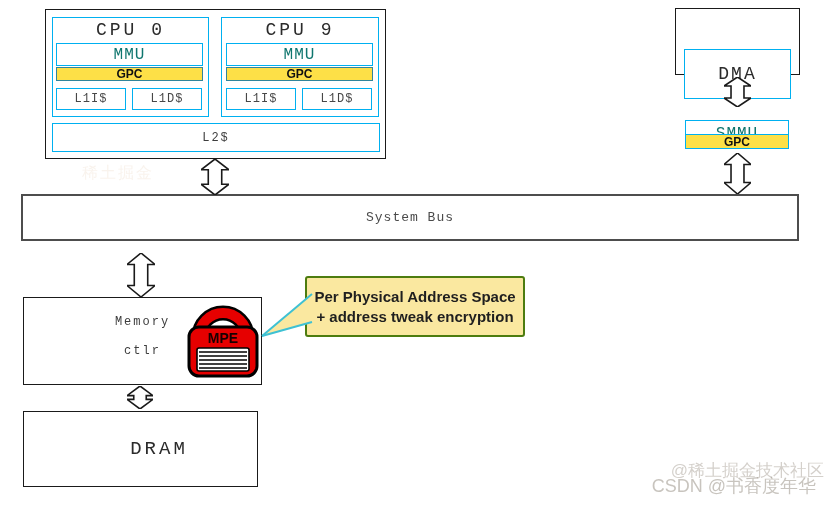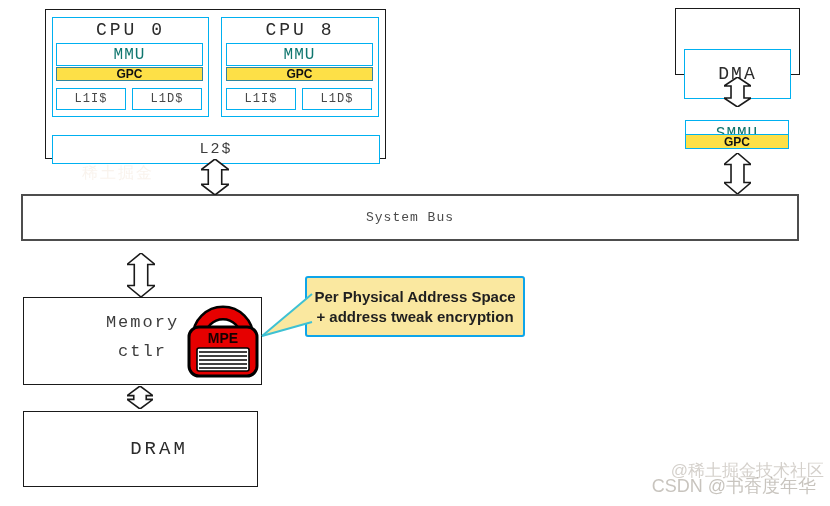--- a/index.html
+++ b/index.html
@@ -13,27 +13,27 @@
   .gpcbar{border:1.5px solid #31859c;background:#fde047;
           font-family:"Liberation Sans","DejaVu Sans",sans-serif;font-weight:bold;
           color:#111;font-size:12px;display:flex;align-items:center;justify-content:center;}
   .mono-label{display:flex;align-items:center;justify-content:center;}
   .cpu-title{font-size:18px;letter-spacing:3px;color:#2b2b2b;}
   .small-label{font-size:16px;color:#0f766e;letter-spacing:1px;}
   .l1-label{font-size:12px;color:#474747;letter-spacing:1px;}
   .arrow-svg{position:absolute;}
   .bus{border:2px solid #4d4d4d;background:#fff;}
   .bus-label{font-size:13px;color:#4a4a4a;letter-spacing:1px;}
-  .callout-box{background:#fae8a0;border:2px solid #0ea5e9;border-radius:3px;
+  .callout-box{background:#fae8a0;border:2px solid #4d7c0f;border-radius:3px;
     display:flex;flex-direction:column;align-items:center;justify-content:center;
     font-family:"Liberation Sans","DejaVu Sans",sans-serif;font-weight:600;
     font-size:15px;color:#1f1f1f;line-height:20px;}
-  .memlabel{font-size:17px;letter-spacing:2px;color:#3d3d3d;line-height:29px;text-align:center;}
+  .memlabel{font-size:12px;letter-spacing:2px;color:#3d3d3d;line-height:29px;text-align:center;}
   .dram-label{font-size:19px;letter-spacing:3px;color:#2b2b2b;padding-left:37px;}
-  .l2-label{font-size:15px;letter-spacing:2px;color:#3d3d3d;margin-top:12px;}
+  .l2-label{font-size:12px;letter-spacing:2px;color:#3d3d3d;}
   .dma-label{font-size:18px;letter-spacing:2px;color:#2b2b2b;}
   .wm{position:absolute;font-family:"Liberation Sans","DejaVu Sans",sans-serif;
       white-space:nowrap;pointer-events:none;}
   .wm1{color:rgba(148,138,126,0.40);font-size:17px;}
   .wm2{color:rgba(140,131,120,0.48);font-size:18px;}
   .wmfaint{color:rgba(214,170,128,0.14);font-size:16px;letter-spacing:2px;}
 </style>
 </head>
 <body>
 
@@ -42,21 +42,21 @@
   <div class="abs blackbox" style="left:45px;top:9px;width:341px;height:150px;"></div>
 
   <div class="abs cyanbox" style="left:52px;top:17px;width:157px;height:100px;"></div>
   <div class="abs mono-label cpu-title" style="left:52px;top:18px;width:157px;height:24px;">CPU 0</div>
   <div class="abs cyanbox mono-label small-label" style="left:56px;top:43px;width:147px;height:23px;">MMU</div>
   <div class="abs gpcbar" style="left:56px;top:67px;width:147px;height:14px;">GPC</div>
   <div class="abs cyanbox mono-label l1-label" style="left:56px;top:88px;width:70px;height:22px;">L1I$</div>
   <div class="abs cyanbox mono-label l1-label" style="left:132px;top:88px;width:70px;height:22px;">L1D$</div>
 
   <div class="abs cyanbox" style="left:221px;top:17px;width:158px;height:100px;"></div>
-  <div class="abs mono-label cpu-title" style="left:221px;top:18px;width:158px;height:24px;">CPU 8</div>
+  <div class="abs mono-label cpu-title" style="left:221px;top:18px;width:158px;height:24px;">CPU 9</div>
   <div class="abs cyanbox mono-label small-label" style="left:226px;top:43px;width:147px;height:23px;">MMU</div>
   <div class="abs gpcbar" style="left:226px;top:67px;width:147px;height:14px;">GPC</div>
   <div class="abs cyanbox mono-label l1-label" style="left:226px;top:88px;width:70px;height:22px;">L1I$</div>
   <div class="abs cyanbox mono-label l1-label" style="left:302px;top:88px;width:70px;height:22px;">L1D$</div>
 
   <div class="abs cyanbox mono-label l2-label" style="left:52px;top:123px;width:328px;height:29px;">L2$</div>
 
   <div class="abs blackbox" style="left:675px;top:8px;width:125px;height:67px;"></div>
   <div class="abs cyanbox mono-label dma-label" style="left:684px;top:17px;width:107px;height:50px;margin-top:32px;">DMA</div>
 

